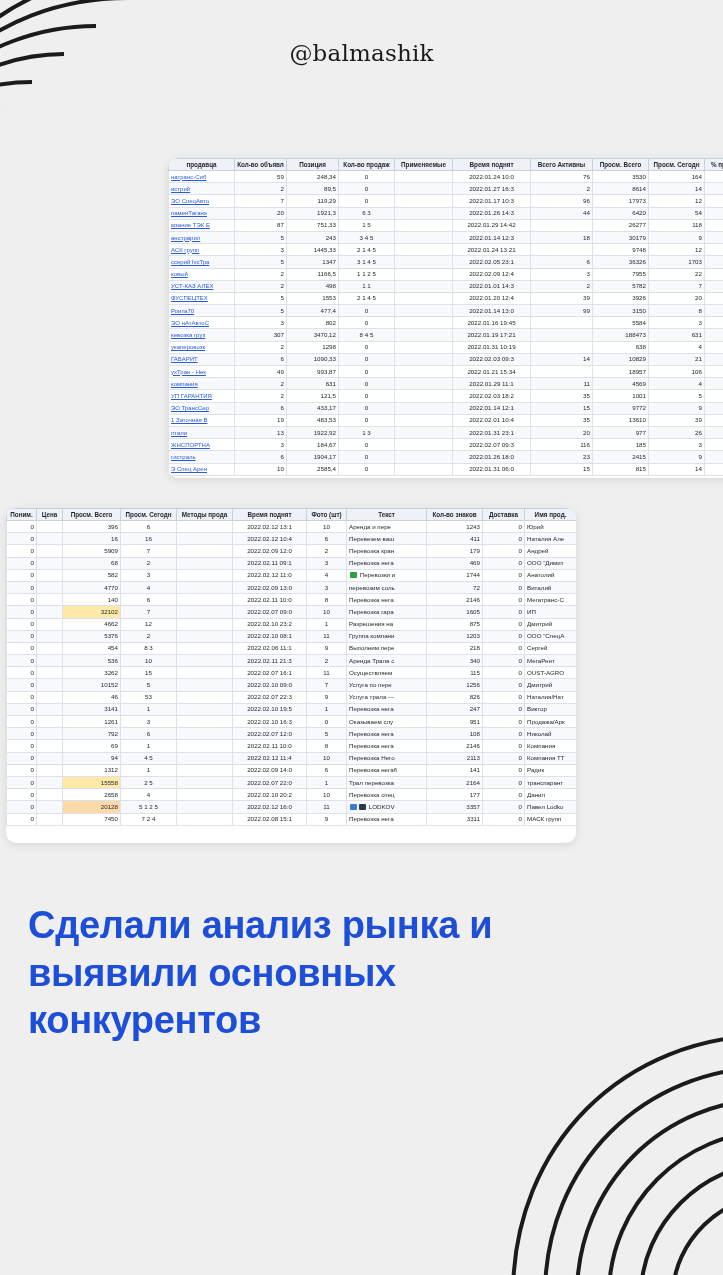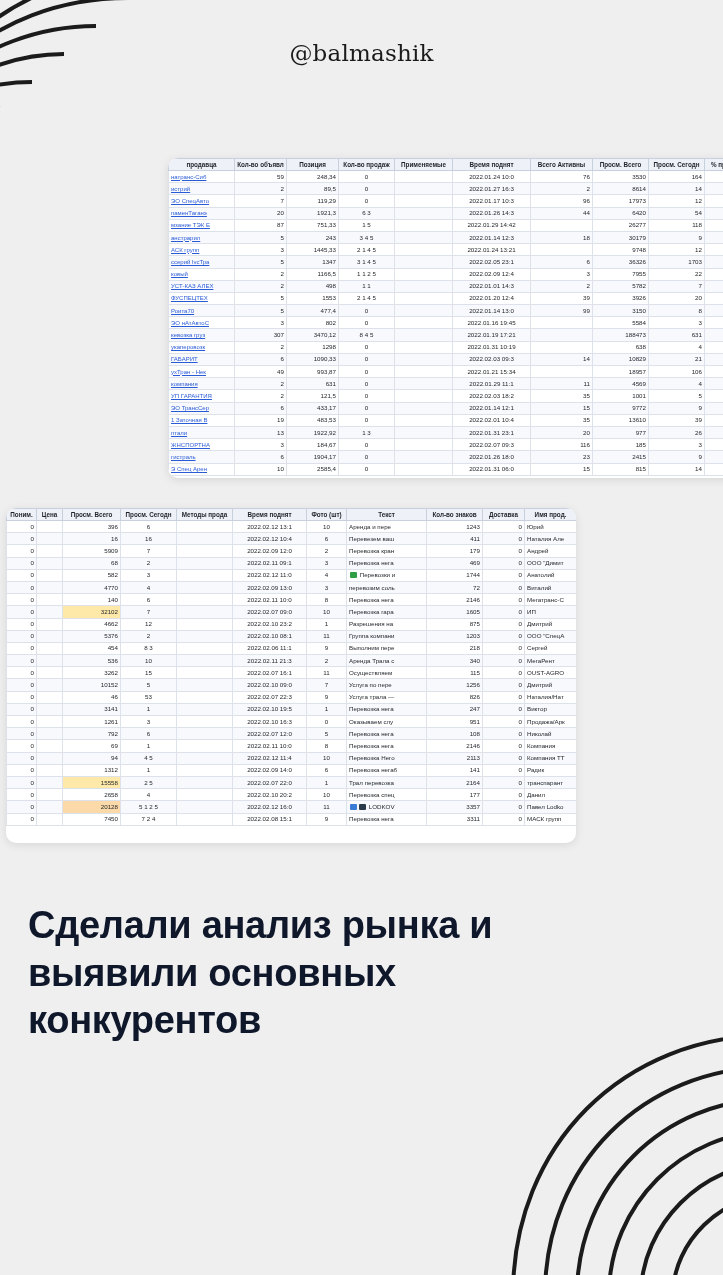--- a/index.html
+++ b/index.html
@@ -87,21 +87,21 @@
   .chip.dark  { background: #2b3a4a; }
 
   
   .headline {
     position: absolute;
     left: 28px; top: 902px;
     width: 600px;
     font-size: 38px;
     line-height: 1.25;
     font-weight: bold;
-    color: #0f172a;
+    color: #1d4ed8;
     letter-spacing: -.3px;
   }
 </style>
 </head>
 <body>
 
 <div id="page">
 
   <svg class="swirl tl" width="330" height="330" viewBox="0 0 330 330">
     <g fill="none" stroke="#1b1b1b" stroke-width="4">

